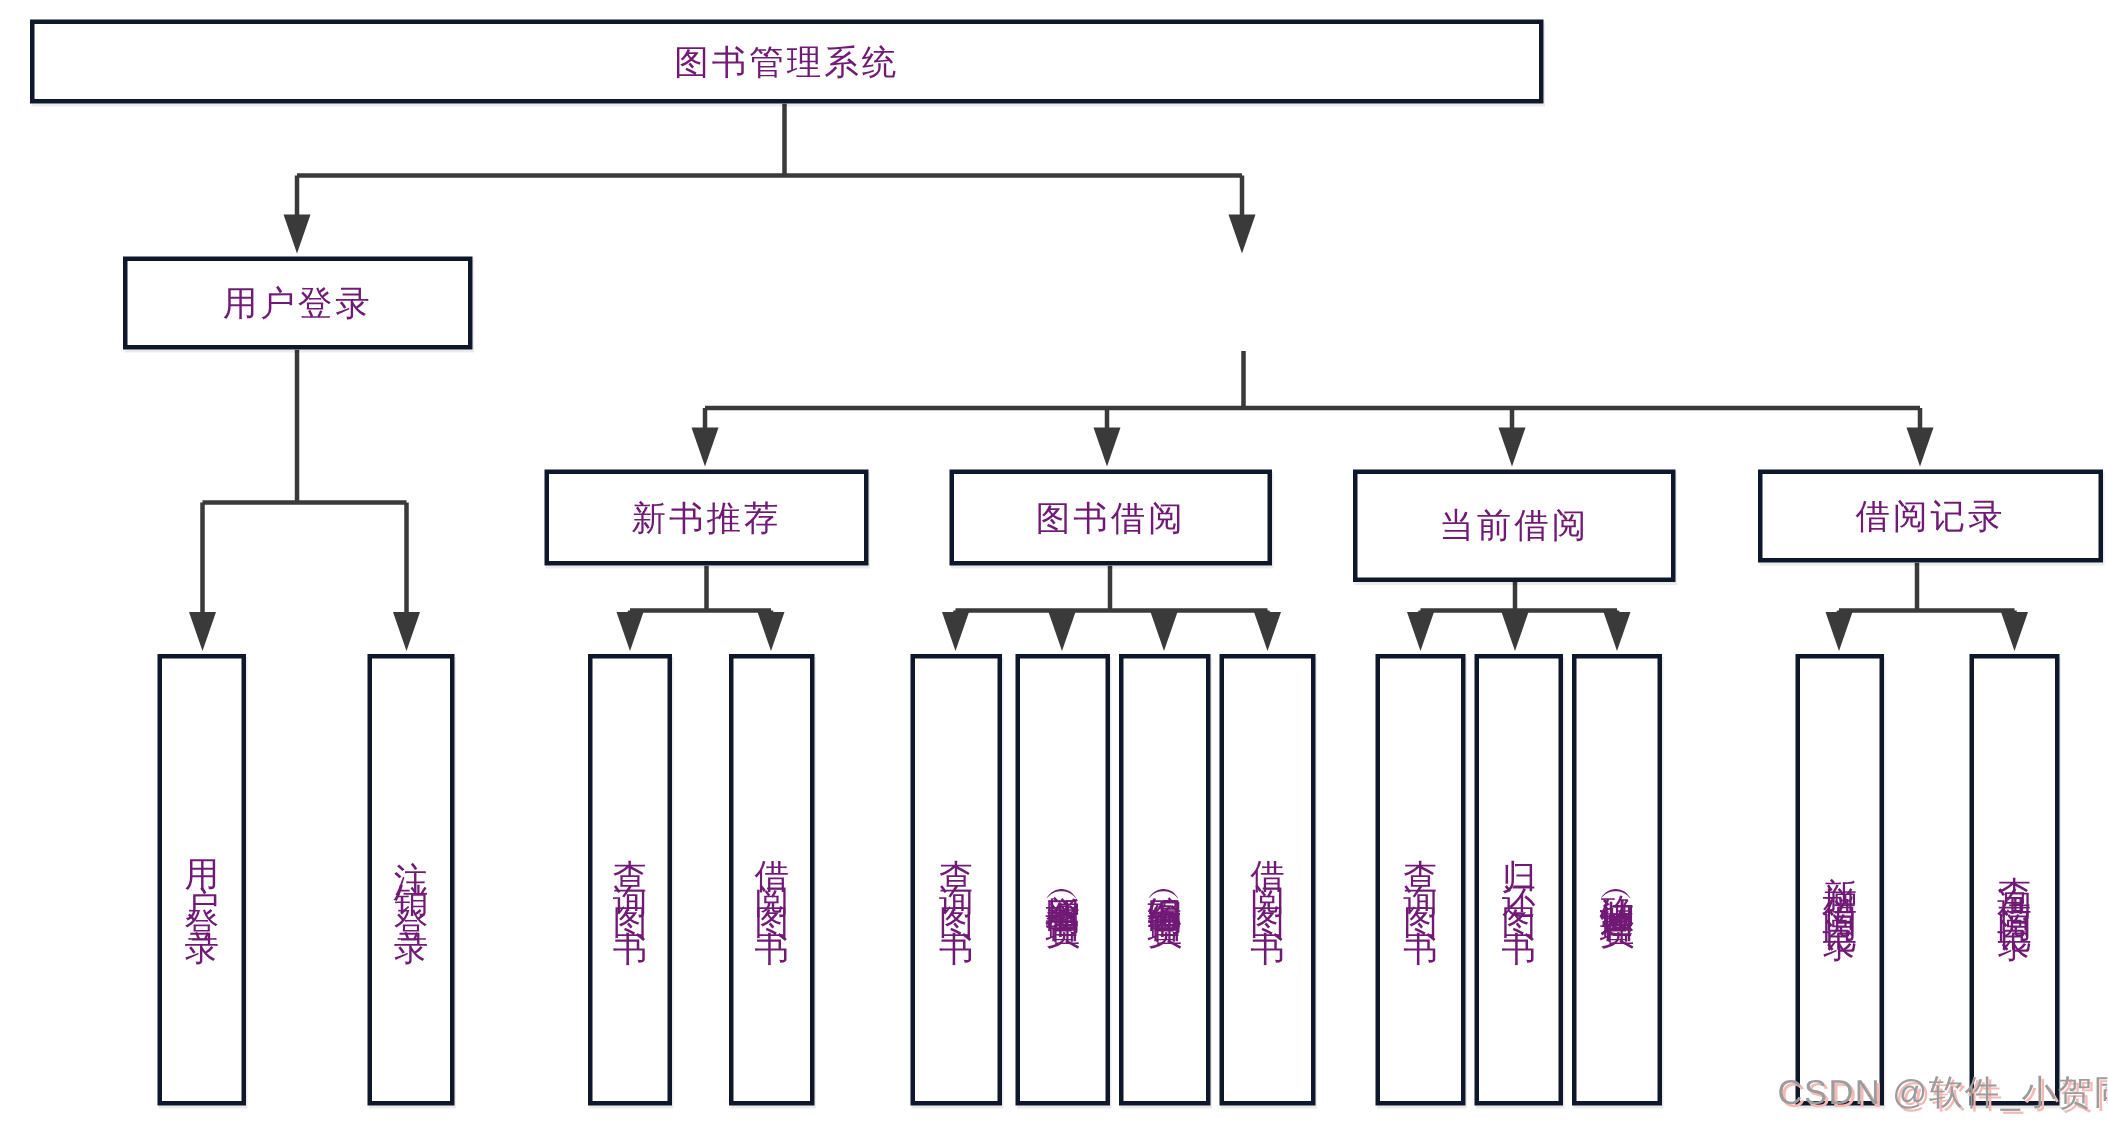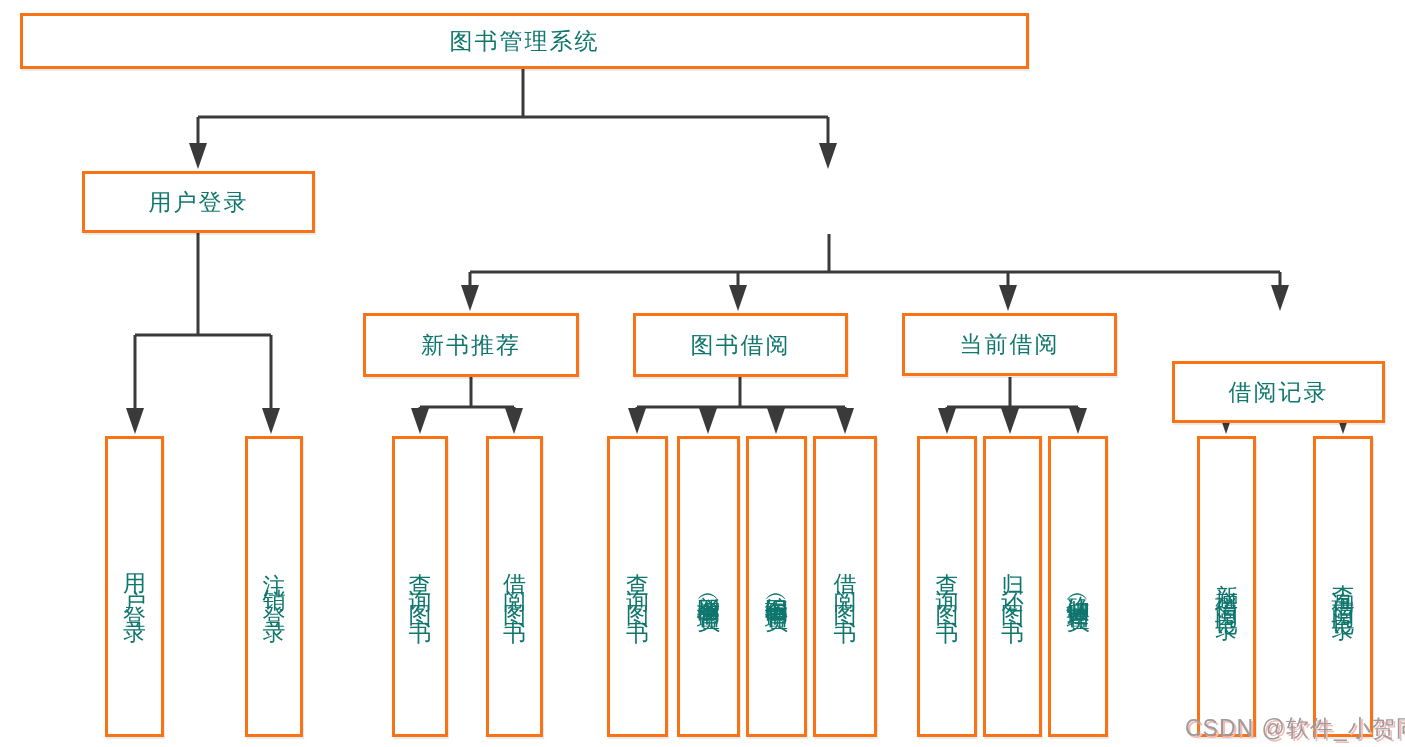--- a/index.html
+++ b/index.html
@@ -17,26 +17,26 @@
   }
   #wires {
     position: absolute;
     left: 0;
     top: 0;
     pointer-events: none;
   }
   .box {
     position: absolute;
     background: #ffffff;
-    border: 3px solid #f97316;
+    border: 3px solid #0f172a;
     box-sizing: border-box;
     display: flex;
     align-items: center;
     justify-content: center;
-    color: #0f766e;
+    color: #701a75;
     box-shadow: 1px 2px 0 rgba(0,0,0,0.08);
   }
   .hlabel {
     font-size: 23px;
     letter-spacing: 2px;
     white-space: nowrap;
   }
   .leaf .vlabel {
     writing-mode: vertical-rl;
     text-orientation: mixed;
@@ -110,24 +110,24 @@
   <div class="box" style="left:82px; top:171px; width:233px; height:62px;">
     <span class="hlabel">用户登录</span>
   </div>
 
   <div class="box" style="left:633px; top:313px; width:215px; height:64px;">
     <span class="hlabel">图书借阅</span>
   </div>
   <div class="box" style="left:363px; top:313px; width:216px; height:64px;">
     <span class="hlabel">新书推荐</span>
   </div>
-  <div class="box" style="left:902px; top:313px; width:215px; height:63px;">
+  <div class="box" style="left:902px; top:313px; width:215px; height:75px;">
     <span class="hlabel">当前借阅</span>
   </div>
-  <div class="box" style="left:1172px; top:313px; width:213px; height:62px;margin-top:48px;">
+  <div class="box" style="left:1172px; top:313px; width:230px; height:62px;">
     <span class="hlabel">借阅记录</span>
   </div>
 
   <div class="box leaf sp4" style="left:105px; top:436px; width:59px; height:301px;">
     <span class="vlabel">用户登录</span>
   </div>
   <div class="box leaf sp4" style="left:245px; top:436px; width:58px; height:301px;">
     <span class="vlabel">注销登录</span>
   </div>
 

